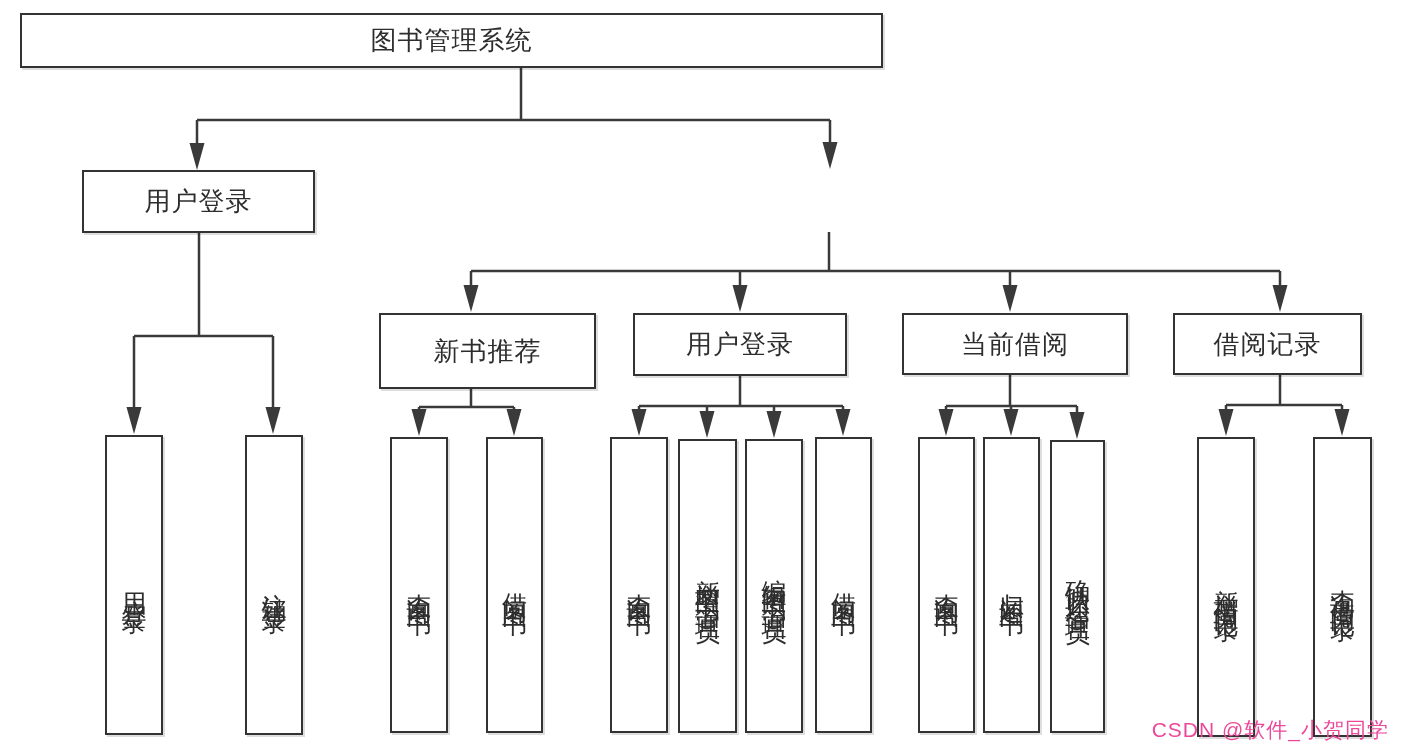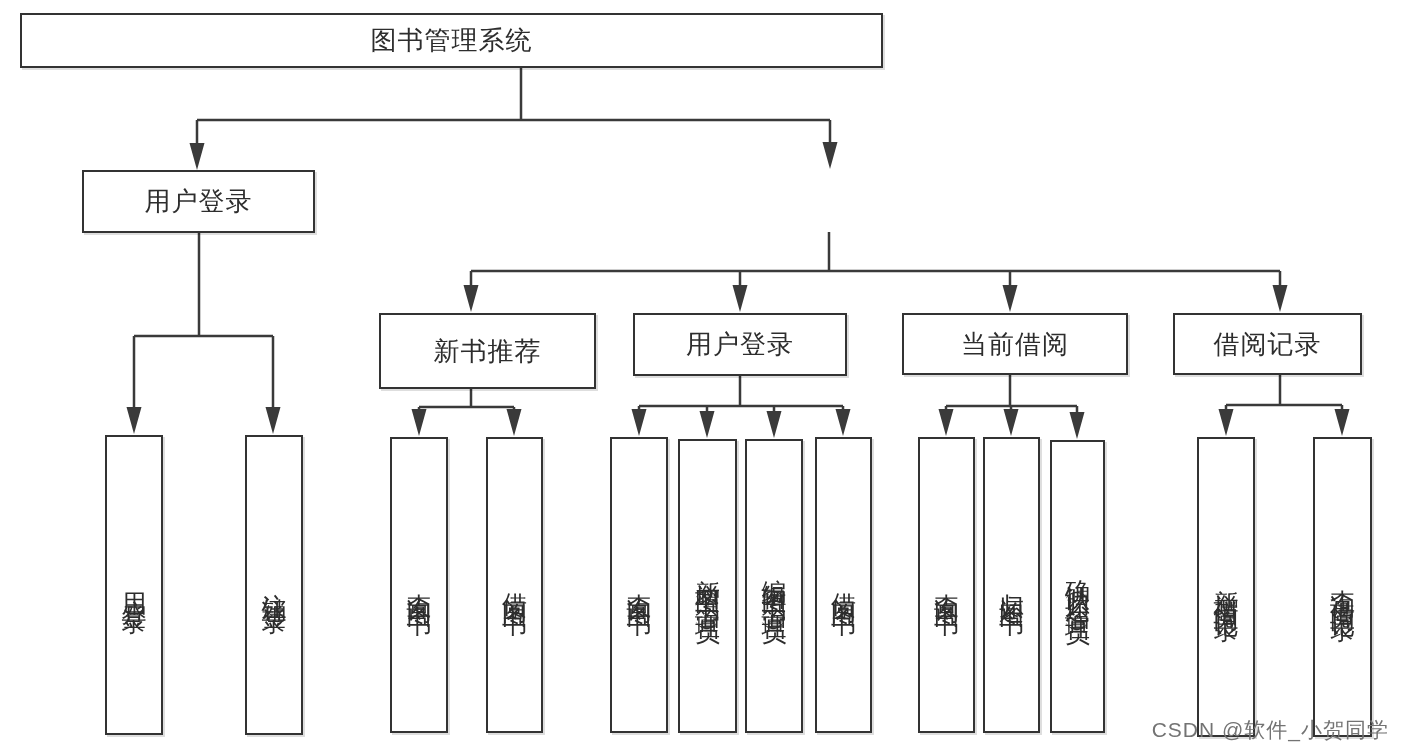--- a/index.html
+++ b/index.html
@@ -89,14 +89,14 @@
     <span class="vlbl">确认归还（管理员）</span>
   </div>
 
   <div class="box vbox" style="left:1197px;top:437px;width:58px;height:300px">
     <span class="vlbl">新增借阅记录</span>
   </div>
   <div class="box vbox" style="left:1313px;top:437px;width:59px;height:300px">
     <span class="vlbl">查询借阅记录</span>
   </div>
 
-  <div class="watermark" style="color: #737373;">CSDN @软件_小贺同学</div>
+  <div class="watermark" style="color: #ec4899;">CSDN @软件_小贺同学</div>
 </div>
 
 </body></html>

